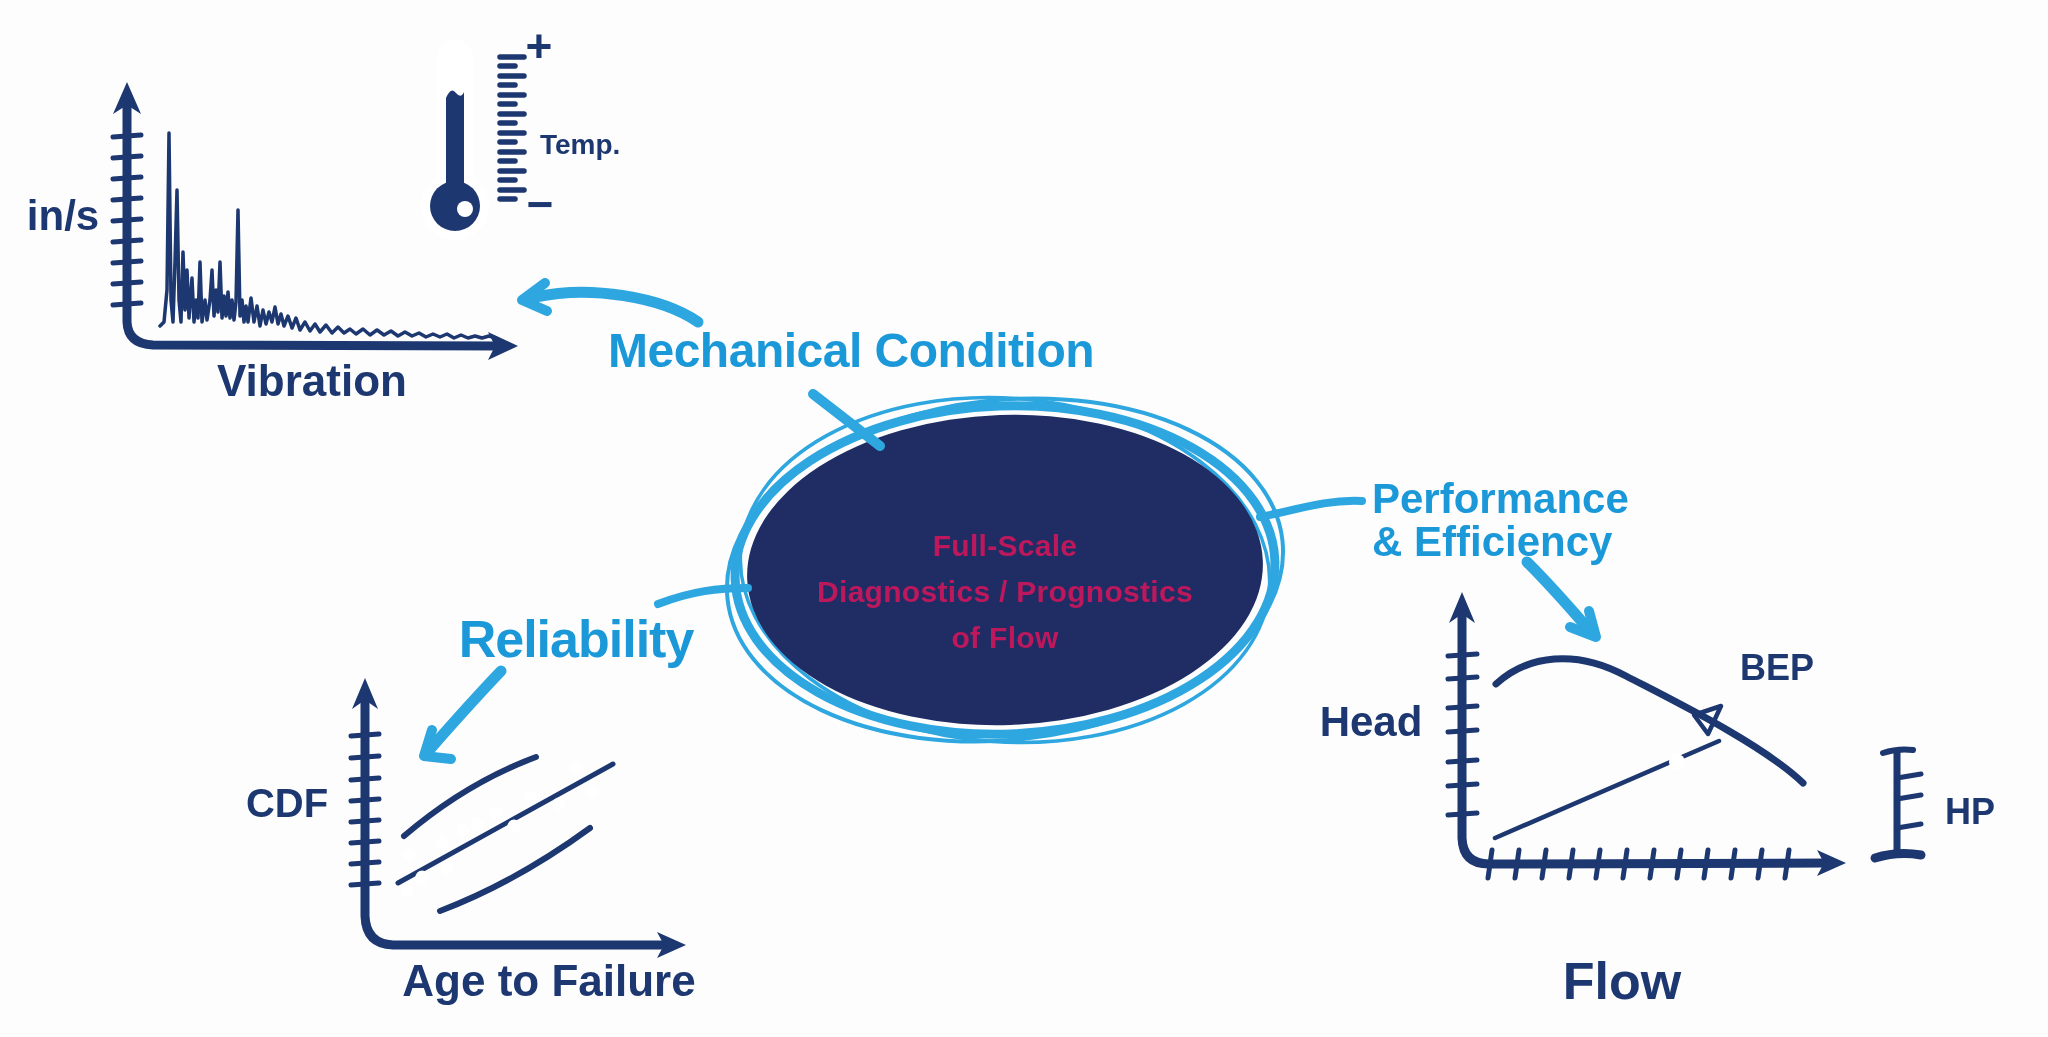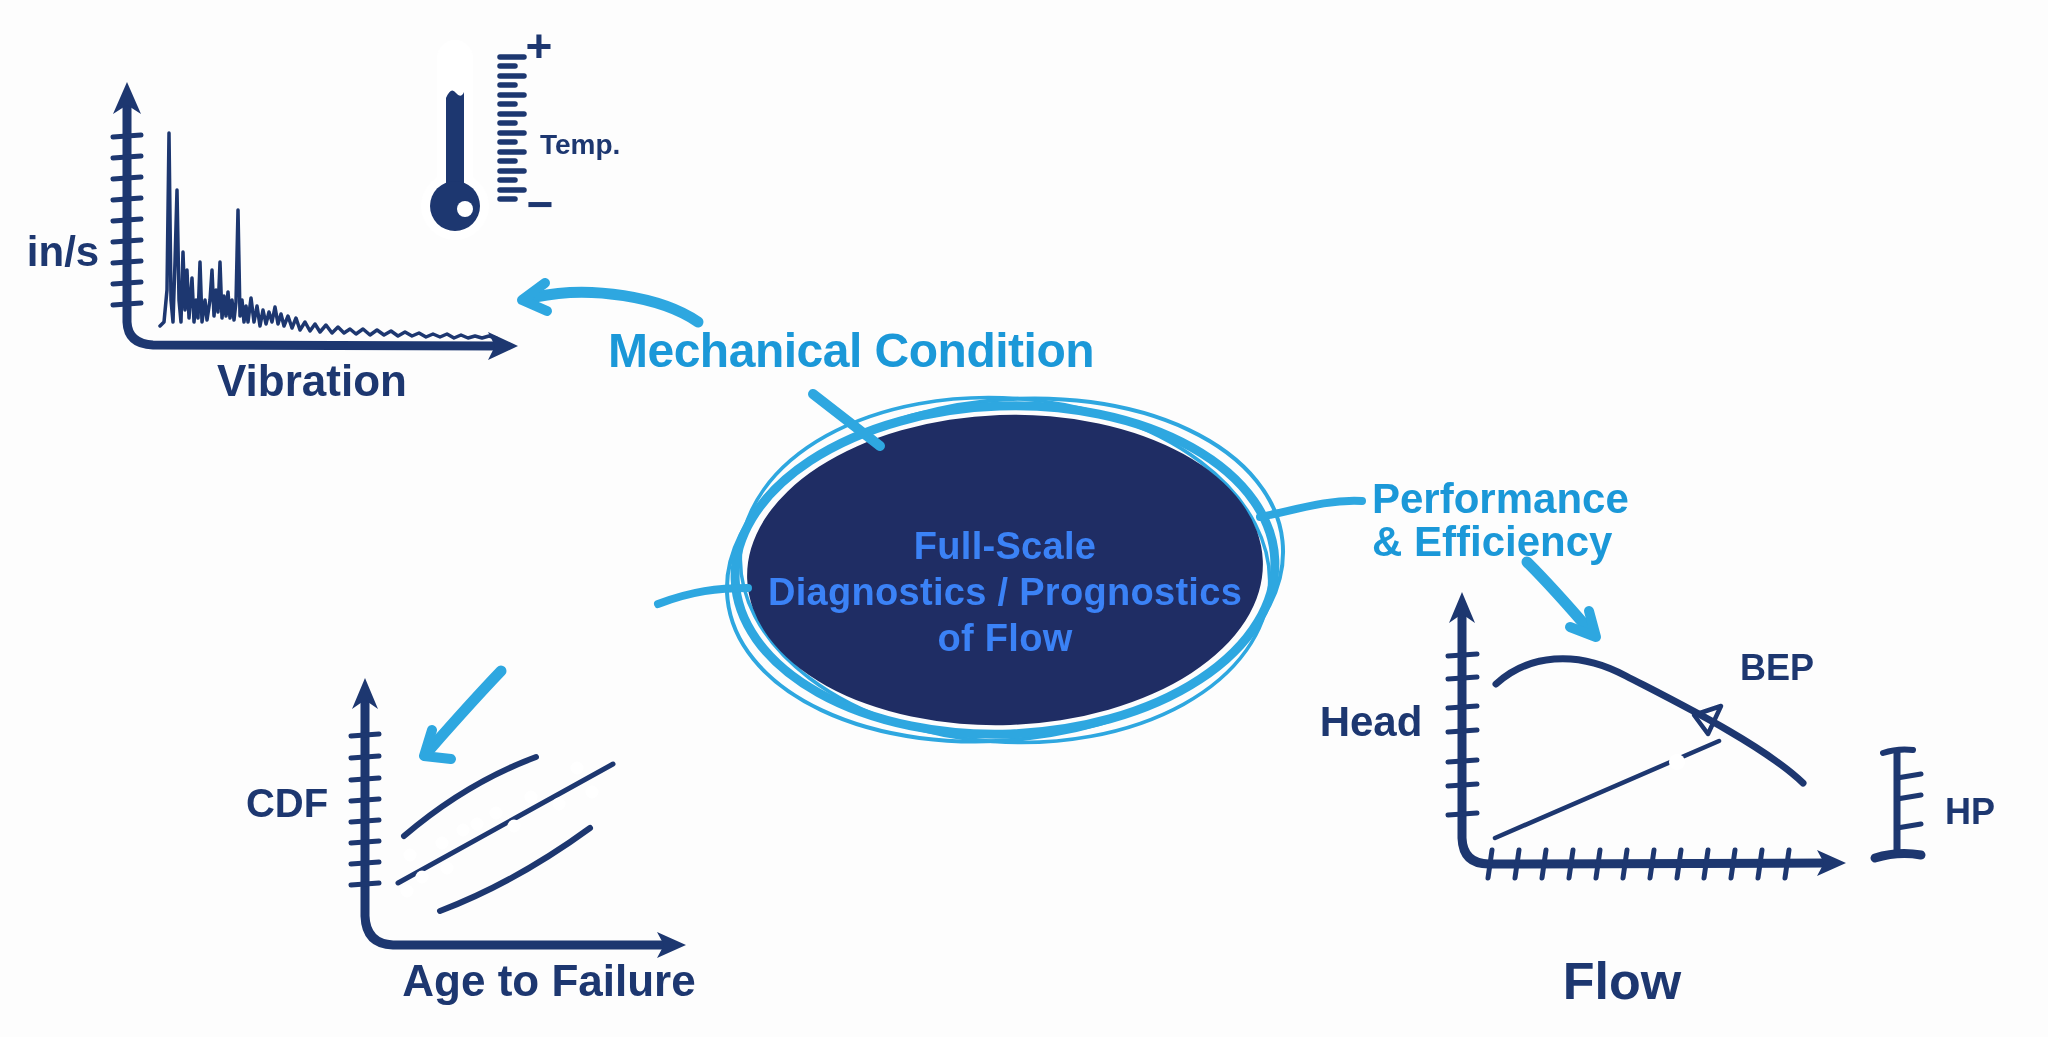--- a/index.html
+++ b/index.html
@@ -8,21 +8,21 @@
     background:var(--background,#fdfdfd);
     font-family:"Liberation Sans",sans-serif;font-weight:bold;
     color:var(--ink,#1d3770);
   }
   .stage svg{position:absolute;left:0;top:0;}
   .label{position:absolute;white-space:nowrap;transform:translate(-50%,-50%);line-height:1;}
   .label.left-align{transform:translate(0,-50%);}
   .accent{color:var(--accent,#1b98d8);}
   .ellipse-text{
     position:absolute;left:1005px;top:592px;transform:translate(-50%,-50%);
-    width:560px;text-align:center;color:#3b82f6;font-size:38px;line-height:46px;
+    width:560px;text-align:center;color:#be185d;font-size:30px;line-height:46px;
     letter-spacing:.3px;
   }
   
   .s-ink{stroke:var(--ink,#1d3770);fill:none;stroke-linecap:round;stroke-linejoin:round;}
   .f-ink{fill:var(--ink,#1d3770);stroke:none;}
   .f-white{fill:#ffffff;stroke:none;}
   .s-blue{stroke:var(--accent-stroke,#2ea7e0);fill:none;stroke-linecap:round;stroke-linejoin:round;}
   .f-ellipse{fill:var(--ellipse-fill,#1f2d64);}
 </style>
 </head>
@@ -181,29 +181,30 @@
     <g>
       <path class="s-blue" stroke-width="11" d="M501,671 C478,695 453,723 431,748"></path>
       <path class="s-blue" stroke-width="10" d="M432,730 L424,756 L451,759"></path>
     </g>
     <g>
       <path class="s-blue" stroke-width="11" d="M1527,562 C1549,584 1572,610 1590,631"></path>
       <path class="s-blue" stroke-width="10" d="M1570,627 L1596,637 L1589,611"></path>
     </g>
   </svg>
 
-  <div class="label" style="left:63px;top:216px;font-size:42px;margin-top:36px;">in/s</div>
+  <div class="label" style="left:63px;top:216px;font-size:42px;">in/s</div>
   <div class="label" style="left:312px;top:381px;font-size:44px;">Vibration</div>
 
   <div class="label" style="left:539px;top:46px;font-size:46px;">+</div>
   <div class="label" style="left:540px;top:204px;font-size:46px;">−</div>
   <div class="label left-align" style="left:540px;top:145px;font-size:28px;">Temp.</div>
 
   <div class="label accent" style="left:851px;top:351px;font-size:48px;letter-spacing:-.5px;">Mechanical Condition</div>
 
+  <div class="label accent" style="left:576px;top:639px;font-size:52px;letter-spacing:-1px;">Reliability</div>
 
   <div class="label accent left-align" style="left:1372px;top:499px;font-size:42px;">Performance</div>
   <div class="label accent left-align" style="left:1372px;top:542px;font-size:42px;">&amp; Efficiency</div>
 
   <div class="ellipse-text">
     <div>Full-Scale</div>
     <div>Diagnostics / Prognostics</div>
     <div>of Flow</div>
   </div>
 

